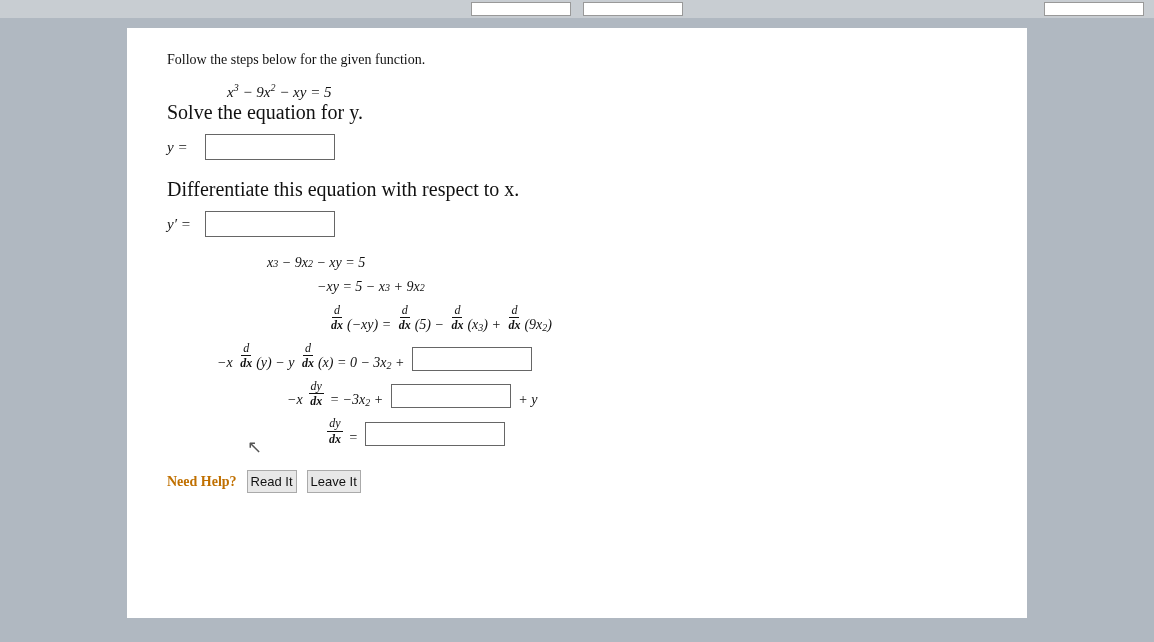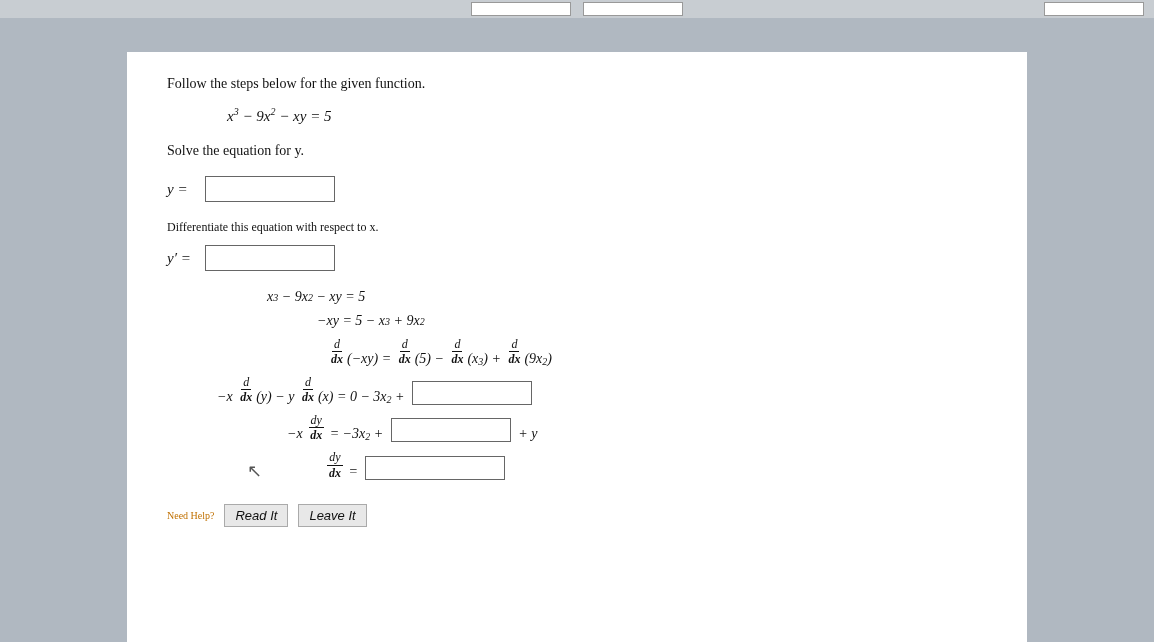--- a/index.html
+++ b/index.html
@@ -14,21 +14,20 @@
       align-items: flex-start;
     }
     .page-wrapper {
       width: 1154px;
       min-height: 642px;
       background: #b0b8c1;
       position: relative;
       display: flex;
       flex-direction: column;
       align-items: center;
-      justify-content: space-between;
     }
     .top-bar {
       width: 100%;
       height: 18px;
       background: #c8cdd2;
       display: flex;
       align-items: center;
       justify-content: center;
       gap: 12px;
       padding: 0 20px;
@@ -58,25 +57,25 @@
     }
     .instruction-text {
       font-size: 14px;
       margin-bottom: 14px;
       color: #111;
     }
     .main-equation {
       font-style: italic;
       font-size: 15px;
       margin-left: 60px;
-      margin-bottom: 18px;
+      margin-bottom: 0;
     }
     .solve-label {
-      font-size: 14px;
-      margin-bottom: 17px;
+      font-size: 20px;
+      margin-bottom: 10px;
     }
     .answer-row {
       display: flex;
       align-items: center;
       margin-bottom: 18px;
       gap: 8px;
     }
     .answer-label {
       font-style: italic;
       font-size: 15px;
@@ -85,21 +84,21 @@
     .answer-input {
       width: 130px;
       height: 26px;
       border: 1px solid #666;
       background: white;
       outline: none;
       font-size: 14px;
       padding: 2px 4px;
     }
     .section-label {
-      font-size: 12px;
+      font-size: 20px;
       margin-bottom: 10px;
       margin-top: 4px;
     }
     .math-block {
       margin-left: 20px;
       margin-bottom: 8px;
     }
     .blank-input {
       width: 120px;
       height: 24px;
@@ -127,32 +126,31 @@
       line-height: 1.2;
       font-weight: bold;
     }
     .need-help-section {
       display: flex;
       align-items: center;
       gap: 10px;
       margin-top: 24px;
     }
     .need-help-label {
-      font-weight: normal;
+      font-weight: bold;
       color: #c07000;
-      font-size: 10px;
+      font-size: 14px;
     }
     .help-btn {
       background: #e8e8e8;
       border: 1px solid #aaa;
-      padding: 3px 10px;
+      padding: 3px 3px;
       font-size: 13px;
       cursor: pointer;
       color: #111;
-      font-style: italic;
     }
     .math-row {
       display: flex;
       align-items: center;
       margin-bottom: 8px;
       font-size: 14px;
       font-style: italic;
     }
     sup {
       font-size: 10px;

